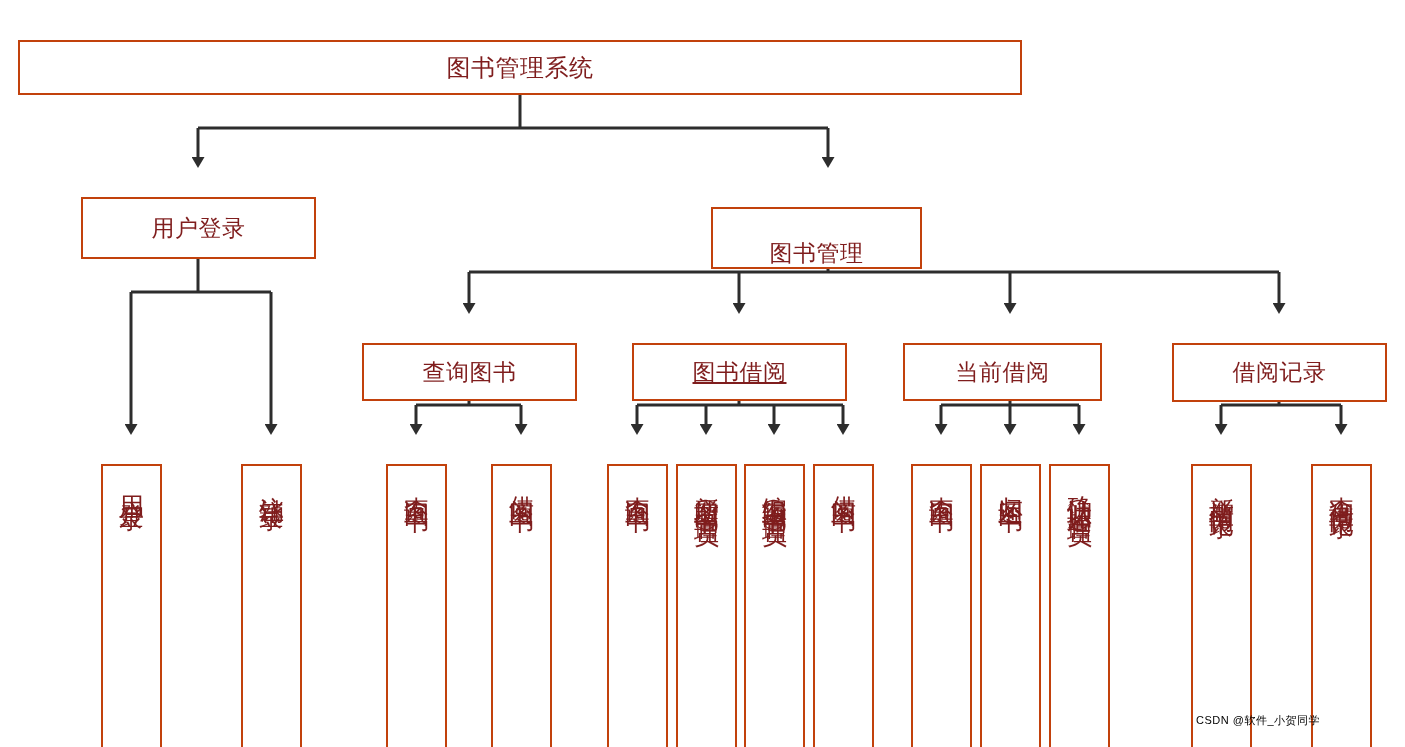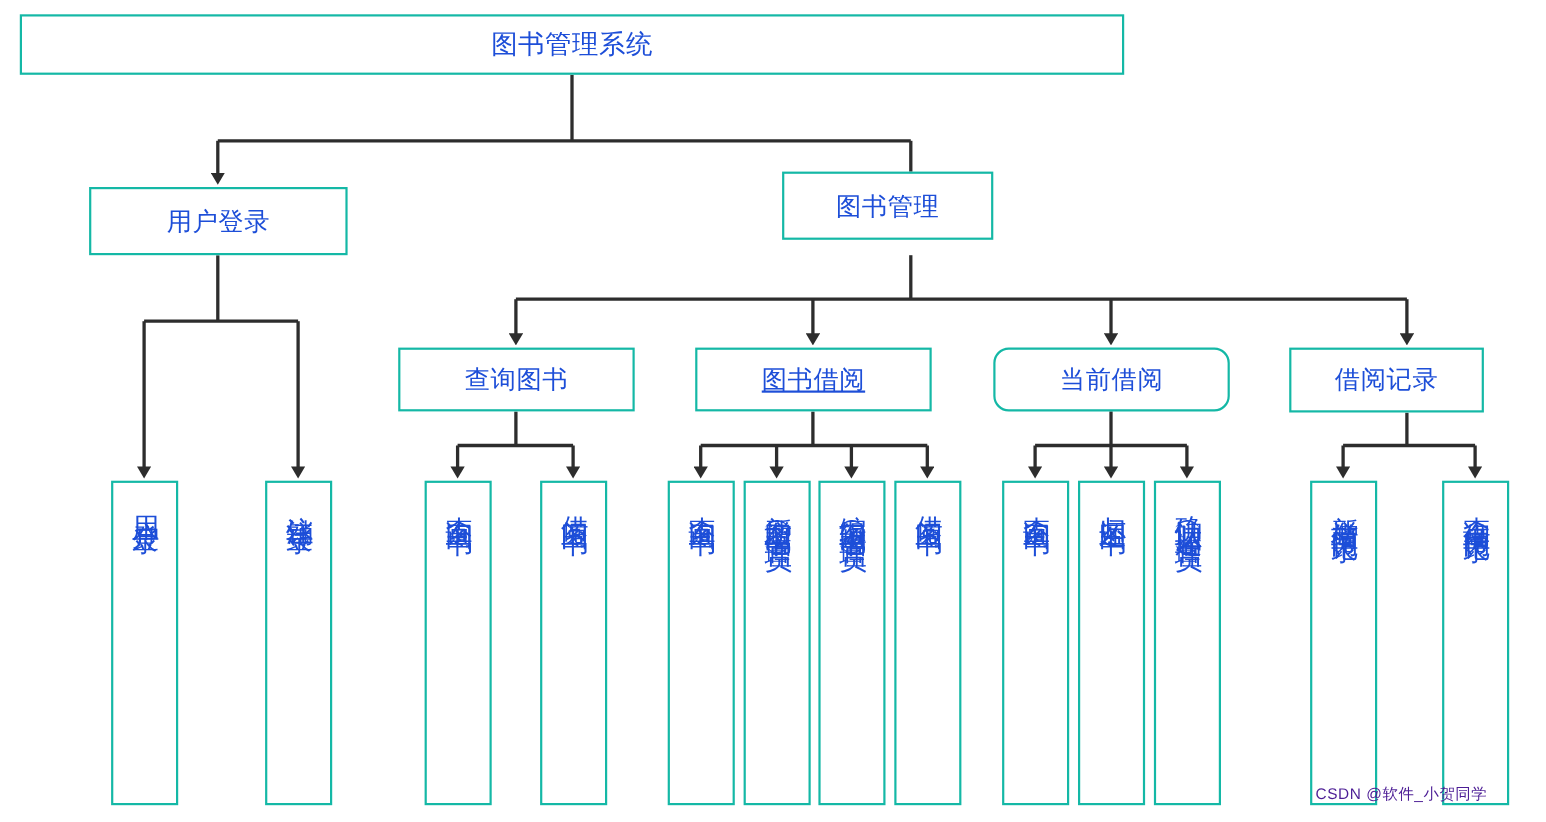--- a/index.html
+++ b/index.html
@@ -22,25 +22,26 @@
     left: 0;
     top: 0;
     width: 1405px;
     height: 747px;
     pointer-events: none;
   }
   .node {
     position: absolute;
     box-sizing: border-box;
     background: #ffffff;
-    border: 2px solid #14b8a6;
+    border: 2px solid #c2410c;
     display: flex;
     align-items: center;
     justify-content: center;
-    color: #1d4ed8;
+    color: #7f1d1d;
+    margin-top: 27px;
   }
   .node .label {
     display: block;
     text-align: center;
     line-height: 1.22;
     letter-spacing: 0.5px;
   }
   .node.horizontal .label {
     writing-mode: horizontal-tb;
     font-size: 23px;
@@ -55,22 +56,22 @@
     text-orientation: upright;
     font-size: 25px;
     letter-spacing: 4px;
     line-height: 1;
   }
   .node.root .label { font-size: 24px; }
   .watermark {
     position: absolute;
     left: 1196px;
     top: 713px;
-    font-size: 14px;
-    color: #4c1d95;
+    font-size: 11px;
+    color: #000000;
     white-space: nowrap;
     letter-spacing: 0.5px;
     pointer-events: none;
   }
 </style>
 </head>
 <body>
 
 <div id="diagram-root">
 
@@ -124,34 +125,34 @@
     </g>
   </svg>
 
   <div class="node horizontal root" style="left:18px; top:13px; width:1004px; height:55px;">
     <span class="label">图书管理系统</span>
   </div>
 
   <div class="node horizontal" style="left:81px; top:170px; width:235px; height:62px;">
     <span class="label">用户登录</span>
   </div>
-  <div class="node horizontal" style="left:711px; top:156px; width:192px; height:62px;">
+  <div class="node horizontal" style="left:711px; top:180px; width:211px; height:62px;align-items:flex-end;">
     <span class="label">图书管理</span>
   </div>
 
   <div class="node horizontal" style="left:362px; top:316px; width:215px; height:58px;">
     <span class="label">查询图书</span>
   </div>
   <div class="node horizontal" style="left:632px; top:316px; width:215px; height:58px;text-decoration:underline;">
     <span class="label">图书借阅</span>
   </div>
-  <div class="node horizontal" style="left:903px; top:316px; width:215px; height:58px;border-radius:14px;">
+  <div class="node horizontal" style="left:903px; top:316px; width:199px; height:58px;">
     <span class="label">当前借阅</span>
   </div>
-  <div class="node horizontal" style="left:1172px; top:316px; width:177px; height:59px;">
+  <div class="node horizontal" style="left:1172px; top:316px; width:215px; height:59px;">
     <span class="label">借阅记录</span>
   </div>
 
   <div class="node vertical" style="left:101px; top:437px; width:61px; height:295px;">
     <span class="label">用户登录</span>
   </div>
   <div class="node vertical" style="left:241px; top:437px; width:61px; height:295px;">
     <span class="label">注销登录</span>
   </div>
 

